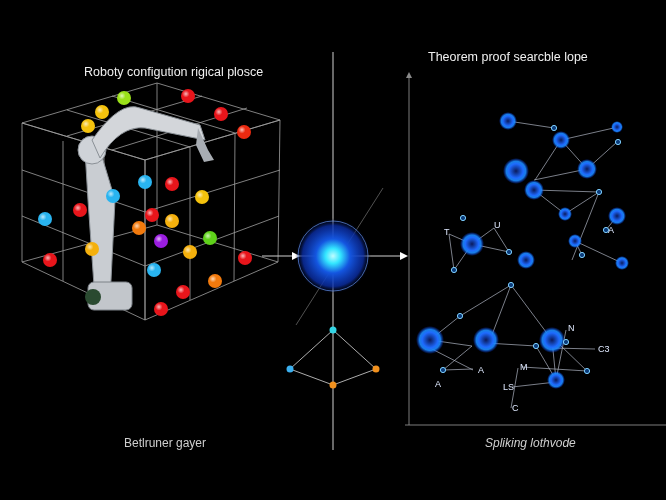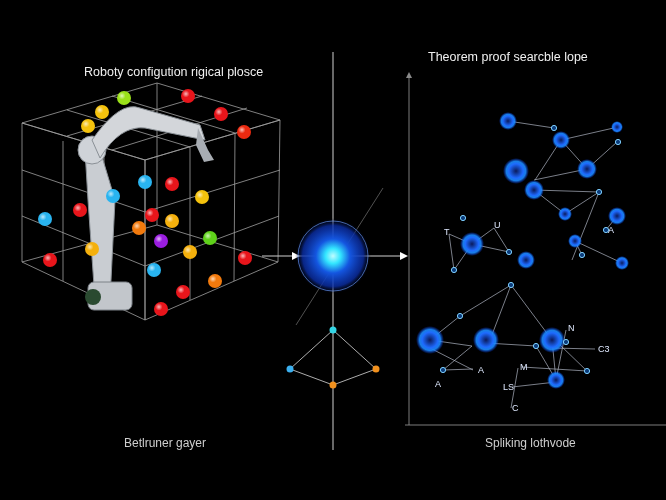--- a/index.html
+++ b/index.html
@@ -8,21 +8,21 @@
   .caption { position:absolute; font-size:12px; color:#cfcfcf; white-space:nowrap; }
   svg { position:absolute; left:0; top:0; }
   .node-label { font-family:"Liberation Sans", sans-serif; font-size:9px; fill:#dfe9ff; }
 </style>
 </head>
 <body>
 
 <div class="title" style="left:84px;top:54px;margin-top:11px;">Roboty configution rigical plosce</div>
 <div class="title" style="left:428px;top:50px;">Theorem proof searcble lope</div>
 <div class="caption" style="left:124px;top:436px;">Betlruner gayer</div>
-<div class="caption" style="left:485px;top:436px;">Spliking lothvode</div>
+<div class="caption" style="left:485px;top:436px;font-style:italic;">Spliking lothvode</div>
 
 <svg width="666" height="500">
   <defs>
     <radialGradient id="ball" cx="35%" cy="35%" r="65%">
       <stop offset="0%" stop-color="#fff" stop-opacity="0.7"></stop>
       <stop offset="40%" stop-color="#fff" stop-opacity="0"></stop>
     </radialGradient>
     <radialGradient id="bigGlow" cx="50%" cy="50%" r="50%">
       <stop offset="0%" stop-color="#0a1a5c"></stop>
       <stop offset="55%" stop-color="#1e6aff"></stop>

